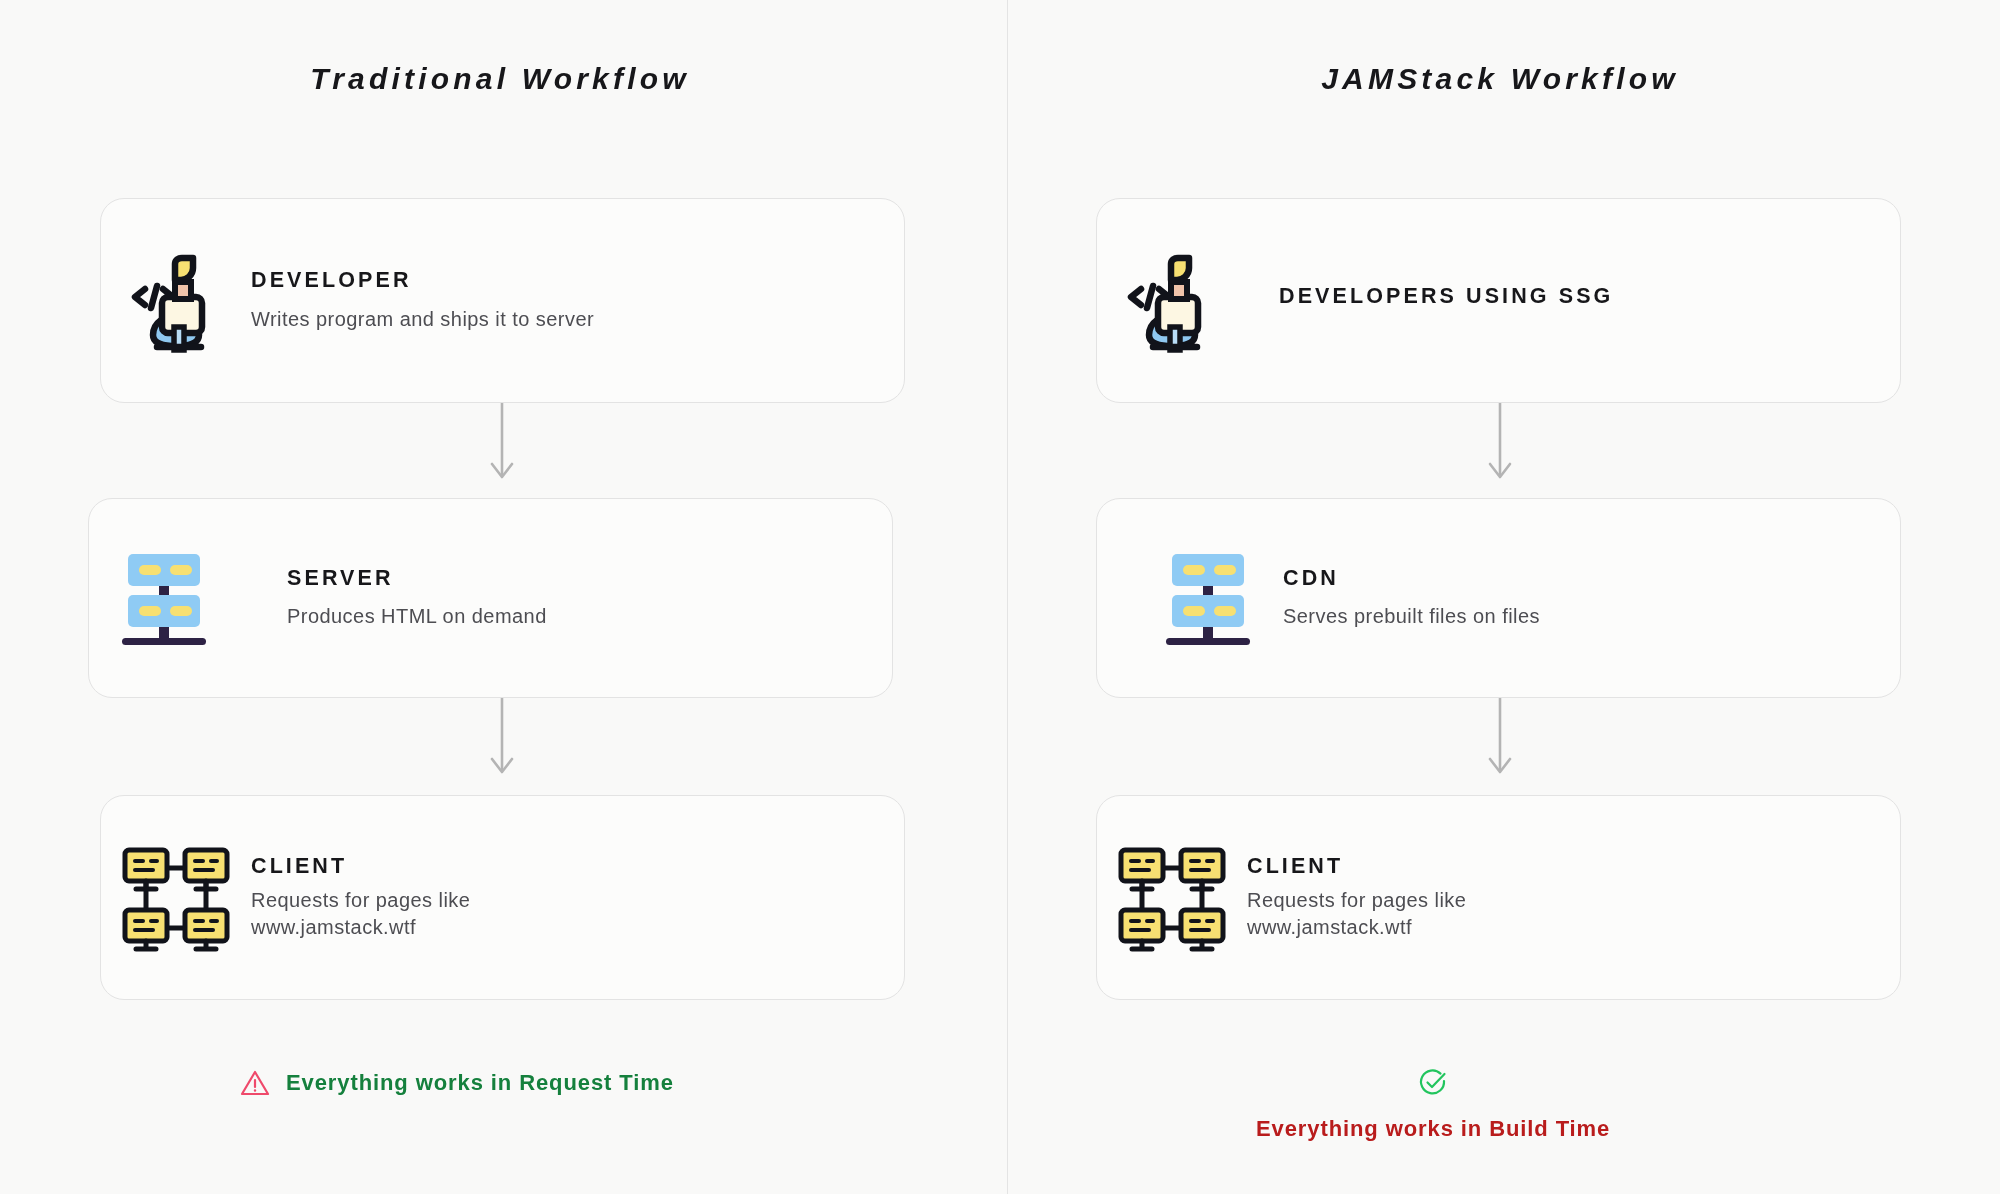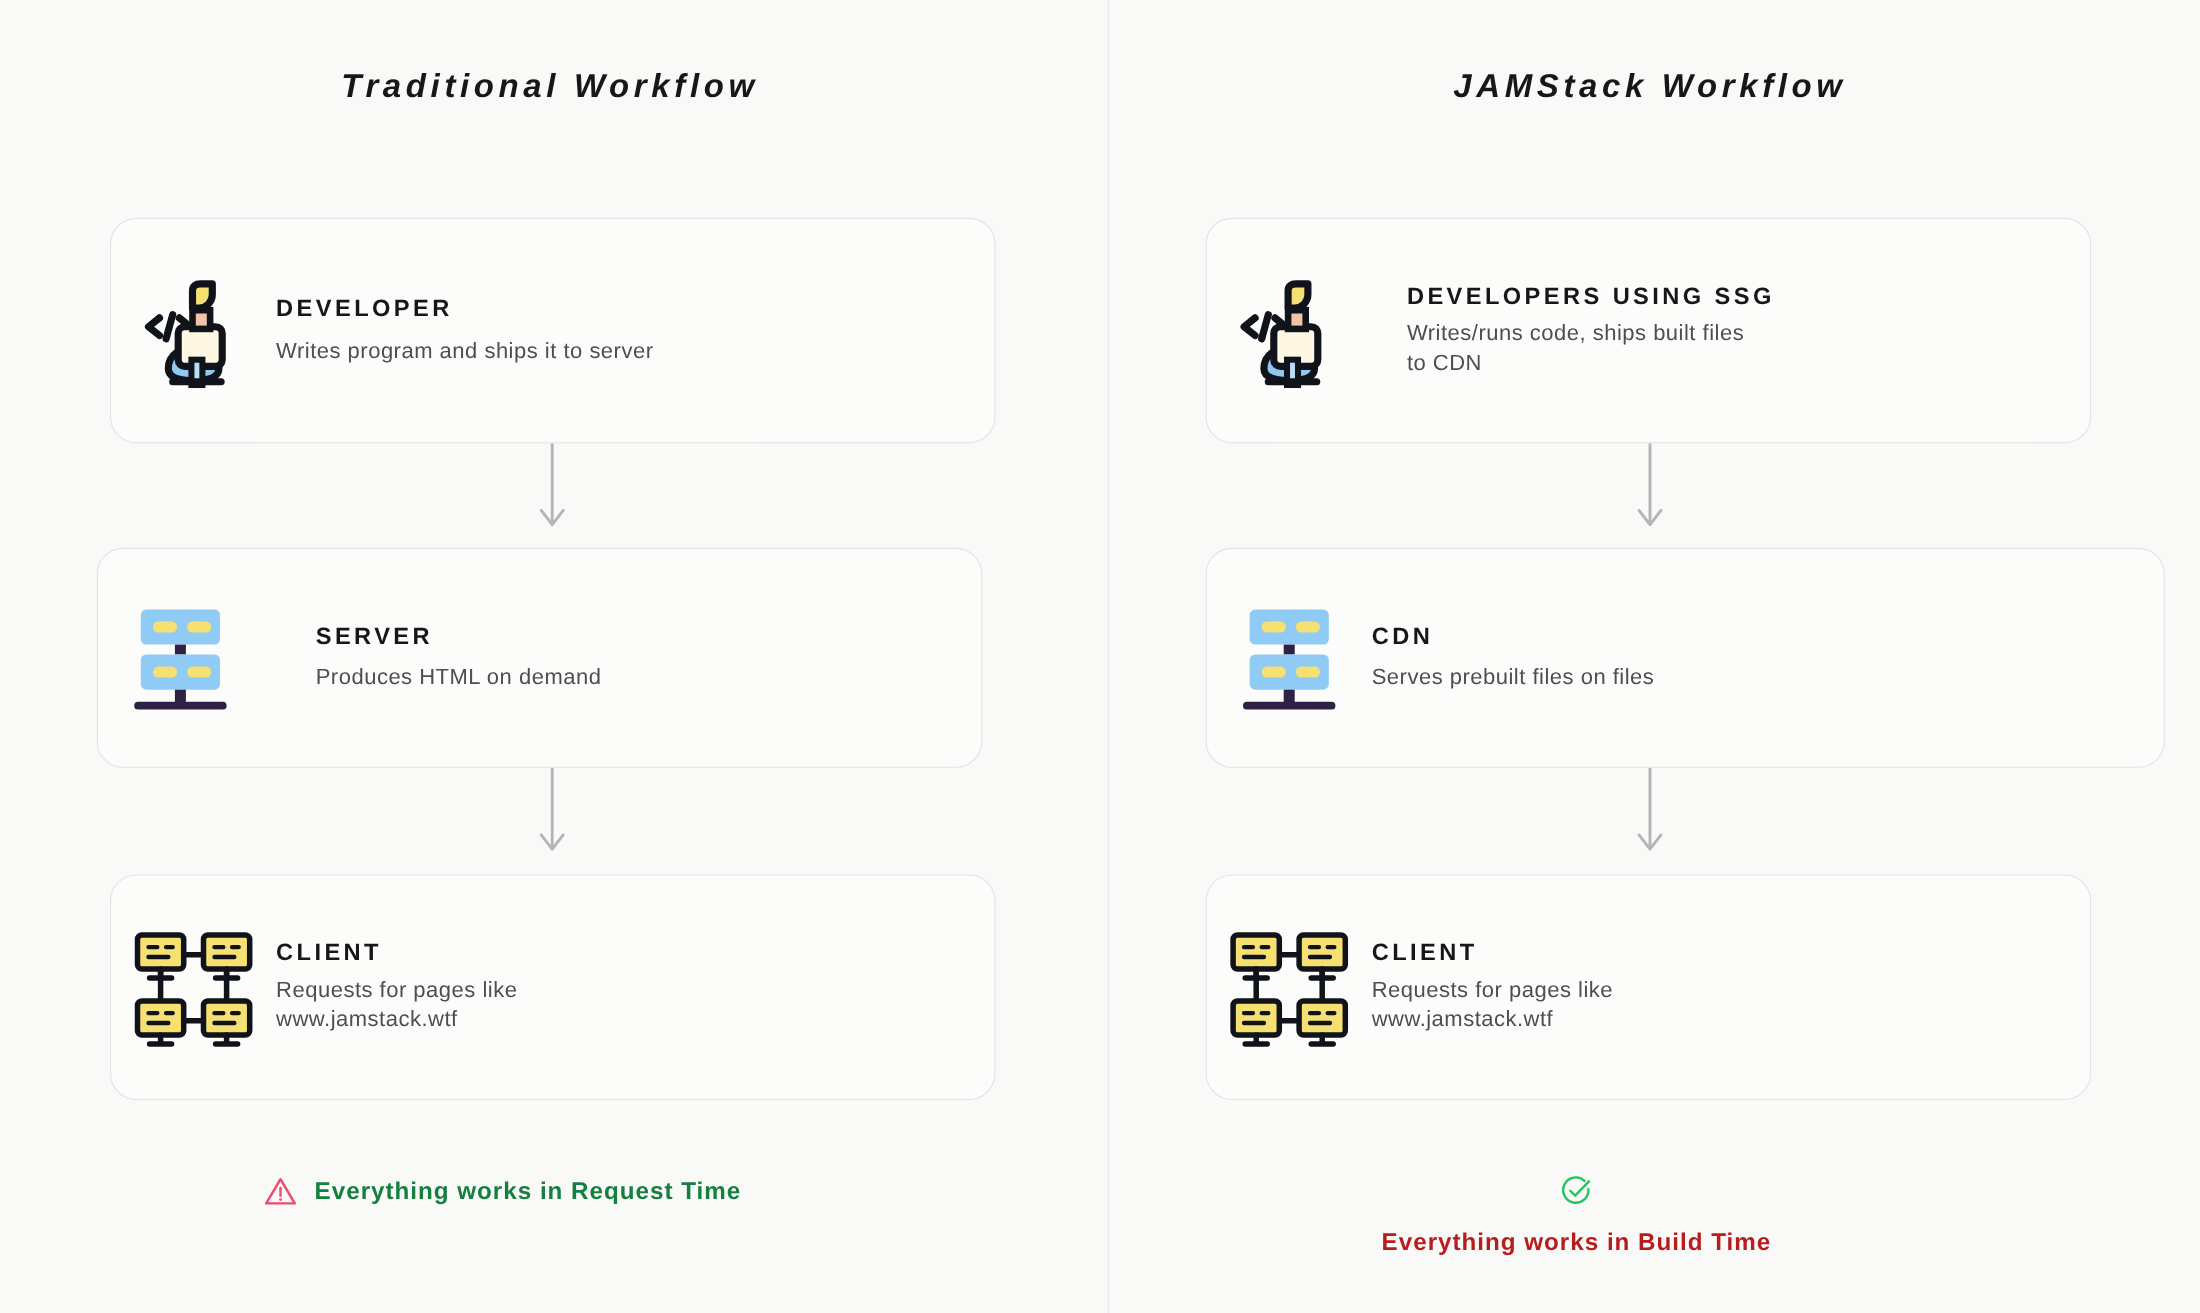--- a/index.html
+++ b/index.html
@@ -243,33 +243,31 @@
           <path d="M36 93 C36 80 48 74 59 74 C70 74 82 80 82 93 C82 101 74 104 59 104 C44 104 36 101 36 93 Z" fill="#8fc8f0" stroke="#11131a" stroke-width="6.5" stroke-linejoin="round"></path>
           <rect x="45" y="55" width="40" height="36" rx="6" fill="#fdf7e3" stroke="#11131a" stroke-width="6.5"></rect>
           <rect x="58" y="40" width="16" height="17" fill="#f0c3aa" stroke="#11131a" stroke-width="6"></rect>
           <path d="M58 38 L58 22 C58 18 61 16 65 16 L76 16 L76 26 C76 33 70 38 64 38 Z" fill="#f7e072" stroke="#11131a" stroke-width="6.5" stroke-linejoin="round"></path>
           <rect x="57" y="85" width="10" height="23" fill="#b8ddf7" stroke="#11131a" stroke-width="5.5"></rect>
           <path d="M40 105 L84 105" stroke="#11131a" stroke-width="6.5" stroke-linecap="round"></path>
         </svg>
       </div>
       <div class="card-text">
         <div class="card-title">DEVELOPERS USING SSG</div>
-        <div class="card-desc">Writes/runs code, ships built files
-to CDN</div>
       </div>
     </div>
 
     <div class="arrow" style="left:485px;top:403px;">
       <svg width="30" height="82" viewBox="0 0 30 82">
         <path d="M15 0 L15 72" stroke="#b4b4b4" stroke-width="2.6" fill="none"></path>
         <path d="M5 61 L15 74 L25 61" stroke="#b4b4b4" stroke-width="2.6" fill="none" stroke-linecap="round" stroke-linejoin="round"></path>
       </svg>
     </div>
 
-    <div class="card" style="left:96px;top:498px;width:872px;height:200px;">
+    <div class="card" style="left:96px;top:498px;width:805px;height:200px;padding-left:36px;">
       <div class="card-icon">
         <svg width="112" height="100" viewBox="0 0 112 100">
           <rect x="20" y="6" width="72" height="32" rx="5" fill="#8fcbf4"></rect>
           <rect x="31" y="17" width="22" height="10" rx="5" fill="#f7e072"></rect>
           <rect x="62" y="17" width="22" height="10" rx="5" fill="#f7e072"></rect>
           <rect x="51" y="38" width="10" height="9" fill="#2d2244"></rect>
           <rect x="20" y="47" width="72" height="32" rx="5" fill="#8fcbf4"></rect>
           <rect x="31" y="58" width="22" height="10" rx="5" fill="#f7e072"></rect>
           <rect x="62" y="58" width="22" height="10" rx="5" fill="#f7e072"></rect>
           <rect x="51" y="79" width="10" height="14" fill="#2d2244"></rect>

